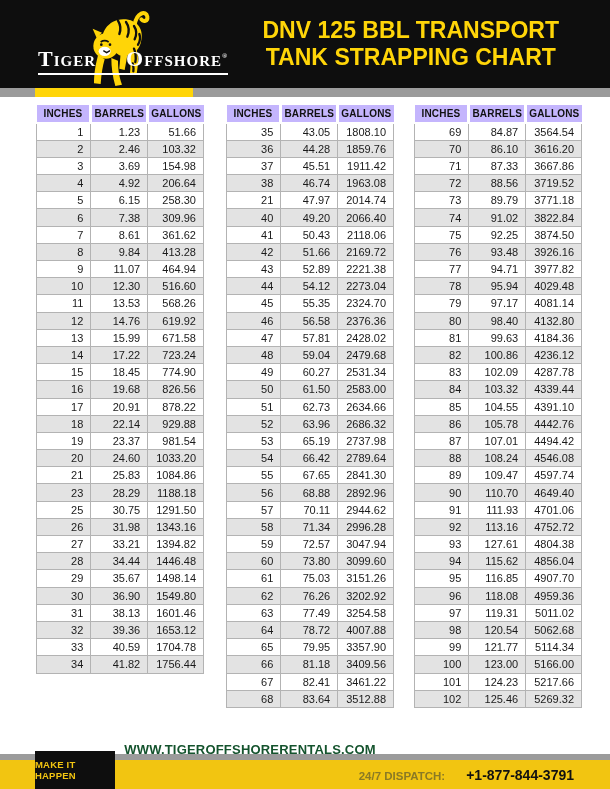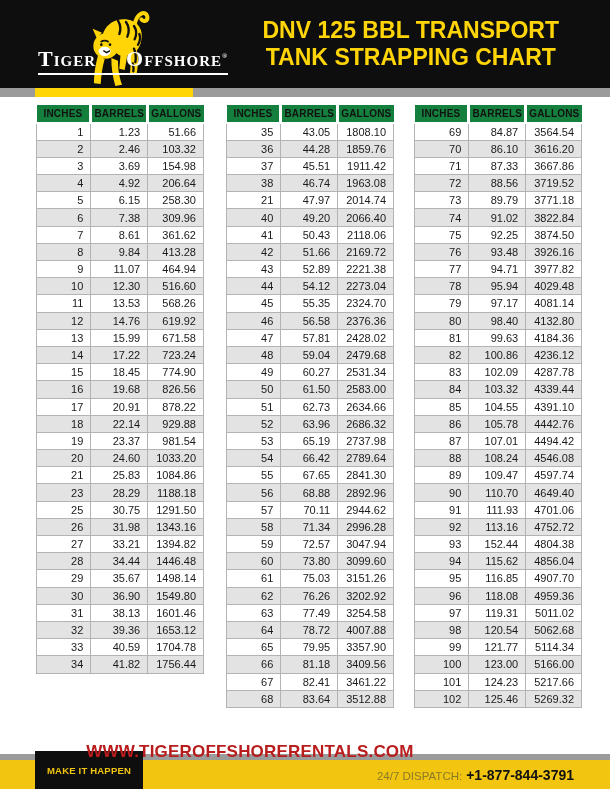--- a/index.html
+++ b/index.html
@@ -28,48 +28,48 @@
     font-size:24px; line-height:1.12; letter-spacing:0px;
     transform:scaleX(0.96); padding-right:14px;
   }
   
   .strip-top{ position:absolute; left:0; top:88px; width:610px; height:9px; background:#9b9b9b; z-index:2;}
   .strip-top .yellow-seg{ position:absolute; left:35px; top:0; width:158px; height:9px; background:#ffd508; }
   
   .strap-table{ position:absolute; top:105px; width:168px; border-collapse:collapse; }
   .t1{ left:36px; } .t2{ left:226px; } .t3{ left:414px; }
   .strap-table th{
-    background:#15803d; color:#111; font-size:10px; font-weight:bold;
+    background:#c4b5fd; color:#111; font-size:10px; font-weight:bold;
     height:18px; text-align:center; border-right:3px solid #ffffff;
     border-bottom:2px solid #ffffff; letter-spacing:0.2px;
   }
   .strap-table th:last-child{ border-right:none;margin-left:37px; }
   .strap-table td{
     border:1px solid #b3b3b3; font-size:11px; color:#1a1a1a;
     height:17.2px; text-align:right; padding-right:7px; background:#ffffff;
   }
   .strap-table tbody tr:nth-child(even) td{ background:#e3e3e3; }
   .strap-table col.c-in{ width:55px; } .strap-table col.c-bb{ width:57px; } .strap-table col.c-ga{ width:56px; }
   
   .footer-gray{ position:absolute; left:0; top:754px; width:610px; height:6px; background:#9b9b9b; }
   .footer-yellow{ position:absolute; left:0; top:760px; width:610px; height:29px; background:#f2c511; }
   .footer-tag{
-    position:absolute; left:35px; top:751px; width:108px; height:38px;
+    position:absolute; left:35px; top:751px; width:80px; height:38px;
     background:#0e0e0e; color:#f2c511; font-size:9.5px; font-weight:bold;
     display:flex; align-items:center; justify-content:center; letter-spacing:0.2px; z-index:4;
   }
   .footer-site{
     position:absolute; top:742px; left:250px; transform:translateX(-50%);
-    font-size:17px; font-weight:bold; color:#b91c1c; letter-spacing:0.2px; z-index:4; white-space:nowrap;
+    font-size:13px; font-weight:bold; color:#14532d; letter-spacing:0.2px; z-index:4; white-space:nowrap;
   }
   .footer-dispatch{
     position:absolute; top:767px; right:36px; z-index:4; white-space:nowrap;
     font-size:11.5px;
   }
-  .footer-dispatch .lbl{ color:#8a7a25; font-weight:normal; margin-right:4px; }
+  .footer-dispatch .lbl{ color:#8a7a25; font-weight:bold; margin-right:21px; }
   .footer-dispatch .phone{ color:#111; font-weight:bold; font-size:14px; }
 </style>
 </head>
 <body>
 
 <div class="page">
 
   <div class="header">
     <div class="logo">
       <svg class="tiger" viewBox="0 0 120 130" width="80" height="88">
@@ -607,21 +607,21 @@
           <td>111.93</td>
           <td>4701.06</td>
         </tr>
         <tr>
           <td>92</td>
           <td>113.16</td>
           <td>4752.72</td>
         </tr>
         <tr>
           <td>93</td>
-          <td>152.44</td>
+          <td>127.61</td>
           <td>4804.38</td>
         </tr>
         <tr>
           <td>94</td>
           <td>115.62</td>
           <td>4856.04</td>
         </tr>
         <tr>
           <td>95</td>
           <td>116.85</td>

